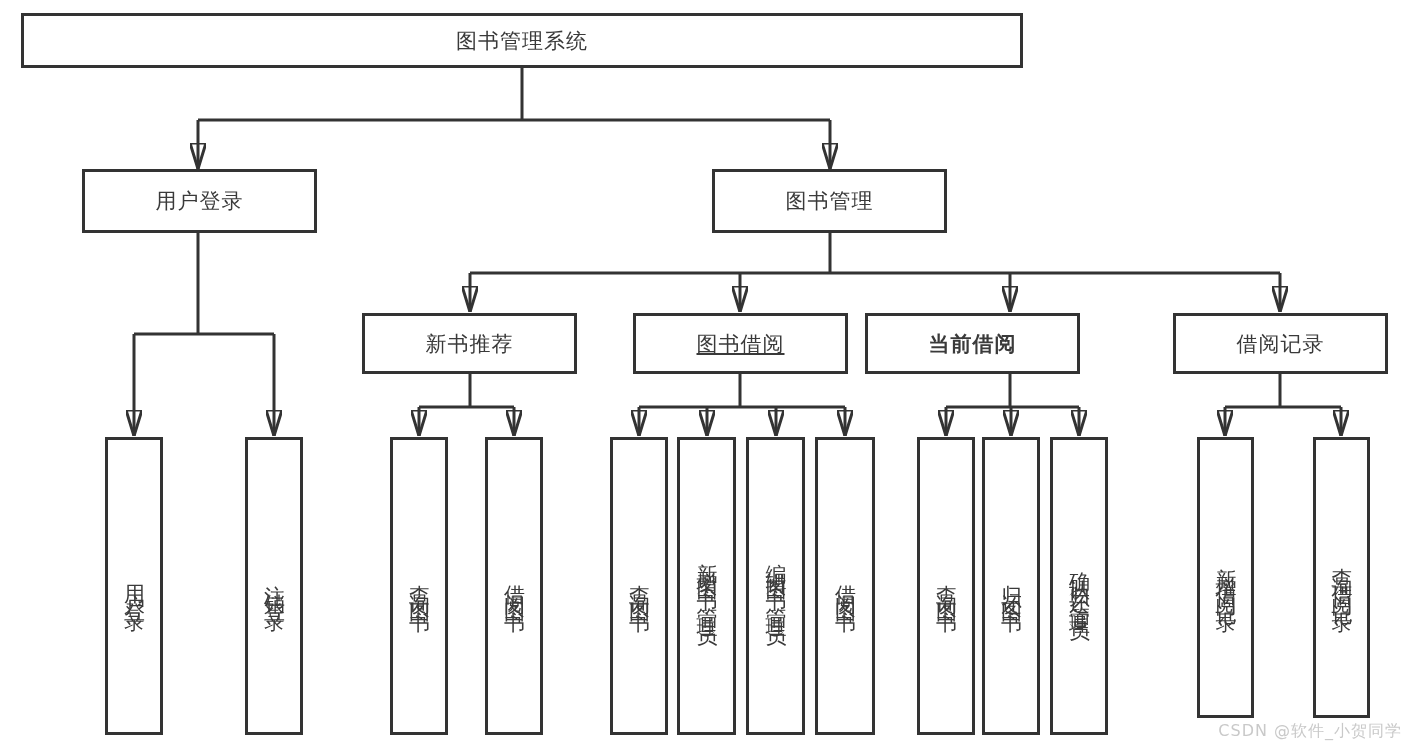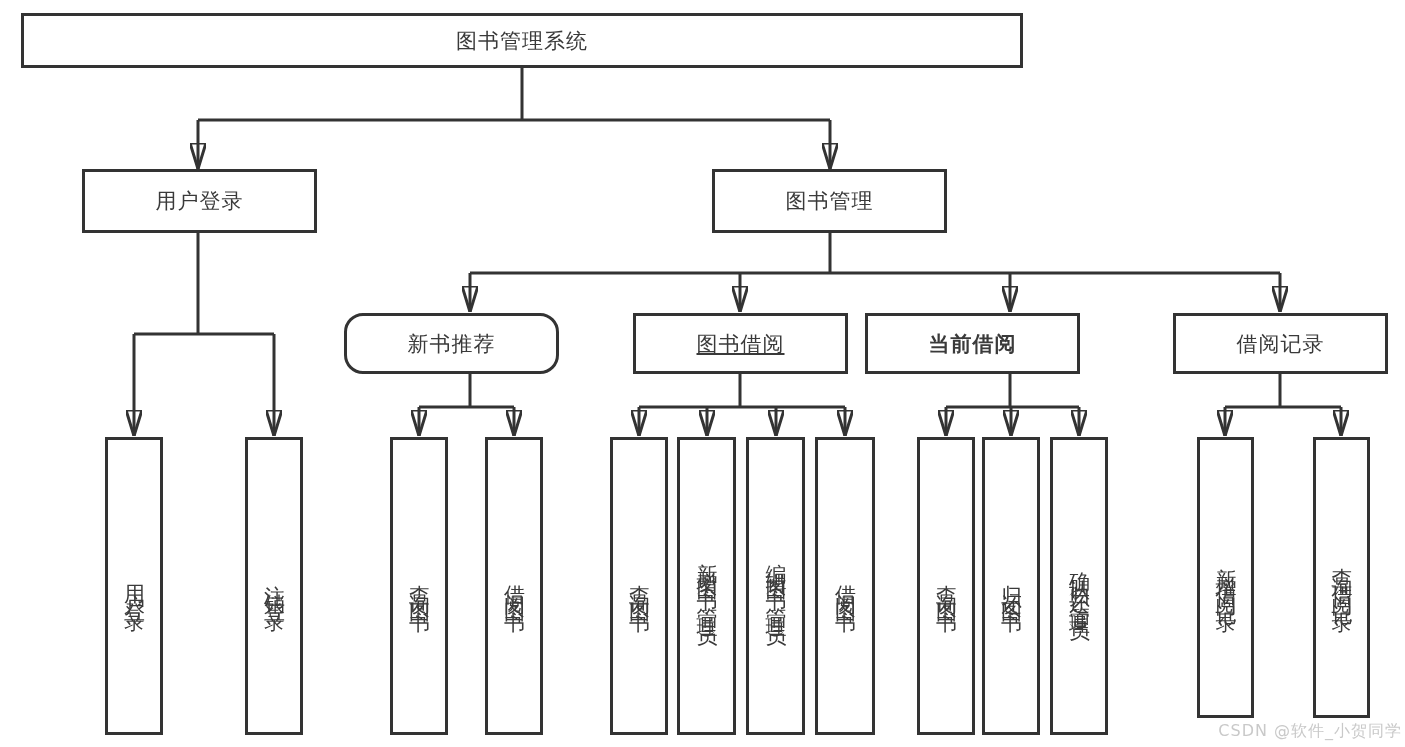--- a/index.html
+++ b/index.html
@@ -84,21 +84,21 @@
     <span class="hlabel">图书管理系统</span>
   </div>
 
   <div class="node lvl2" style="left:82px;">
     <span class="hlabel">用户登录</span>
   </div>
   <div class="node lvl2" style="left:712px;">
     <span class="hlabel">图书管理</span>
   </div>
 
-  <div class="node lvl3" style="left:344px;border-radius:19px;">
+  <div class="node lvl3" style="left:362px;">
     <span class="hlabel">新书推荐</span>
   </div>
   <div class="node lvl3" style="left:633px;text-decoration:underline;">
     <span class="hlabel">图书借阅</span>
   </div>
   <div class="node lvl3" style="left:865px;font-weight:bold;">
     <span class="hlabel">当前借阅</span>
   </div>
   <div class="node lvl3" style="left:1173px;">
     <span class="hlabel">借阅记录</span>

